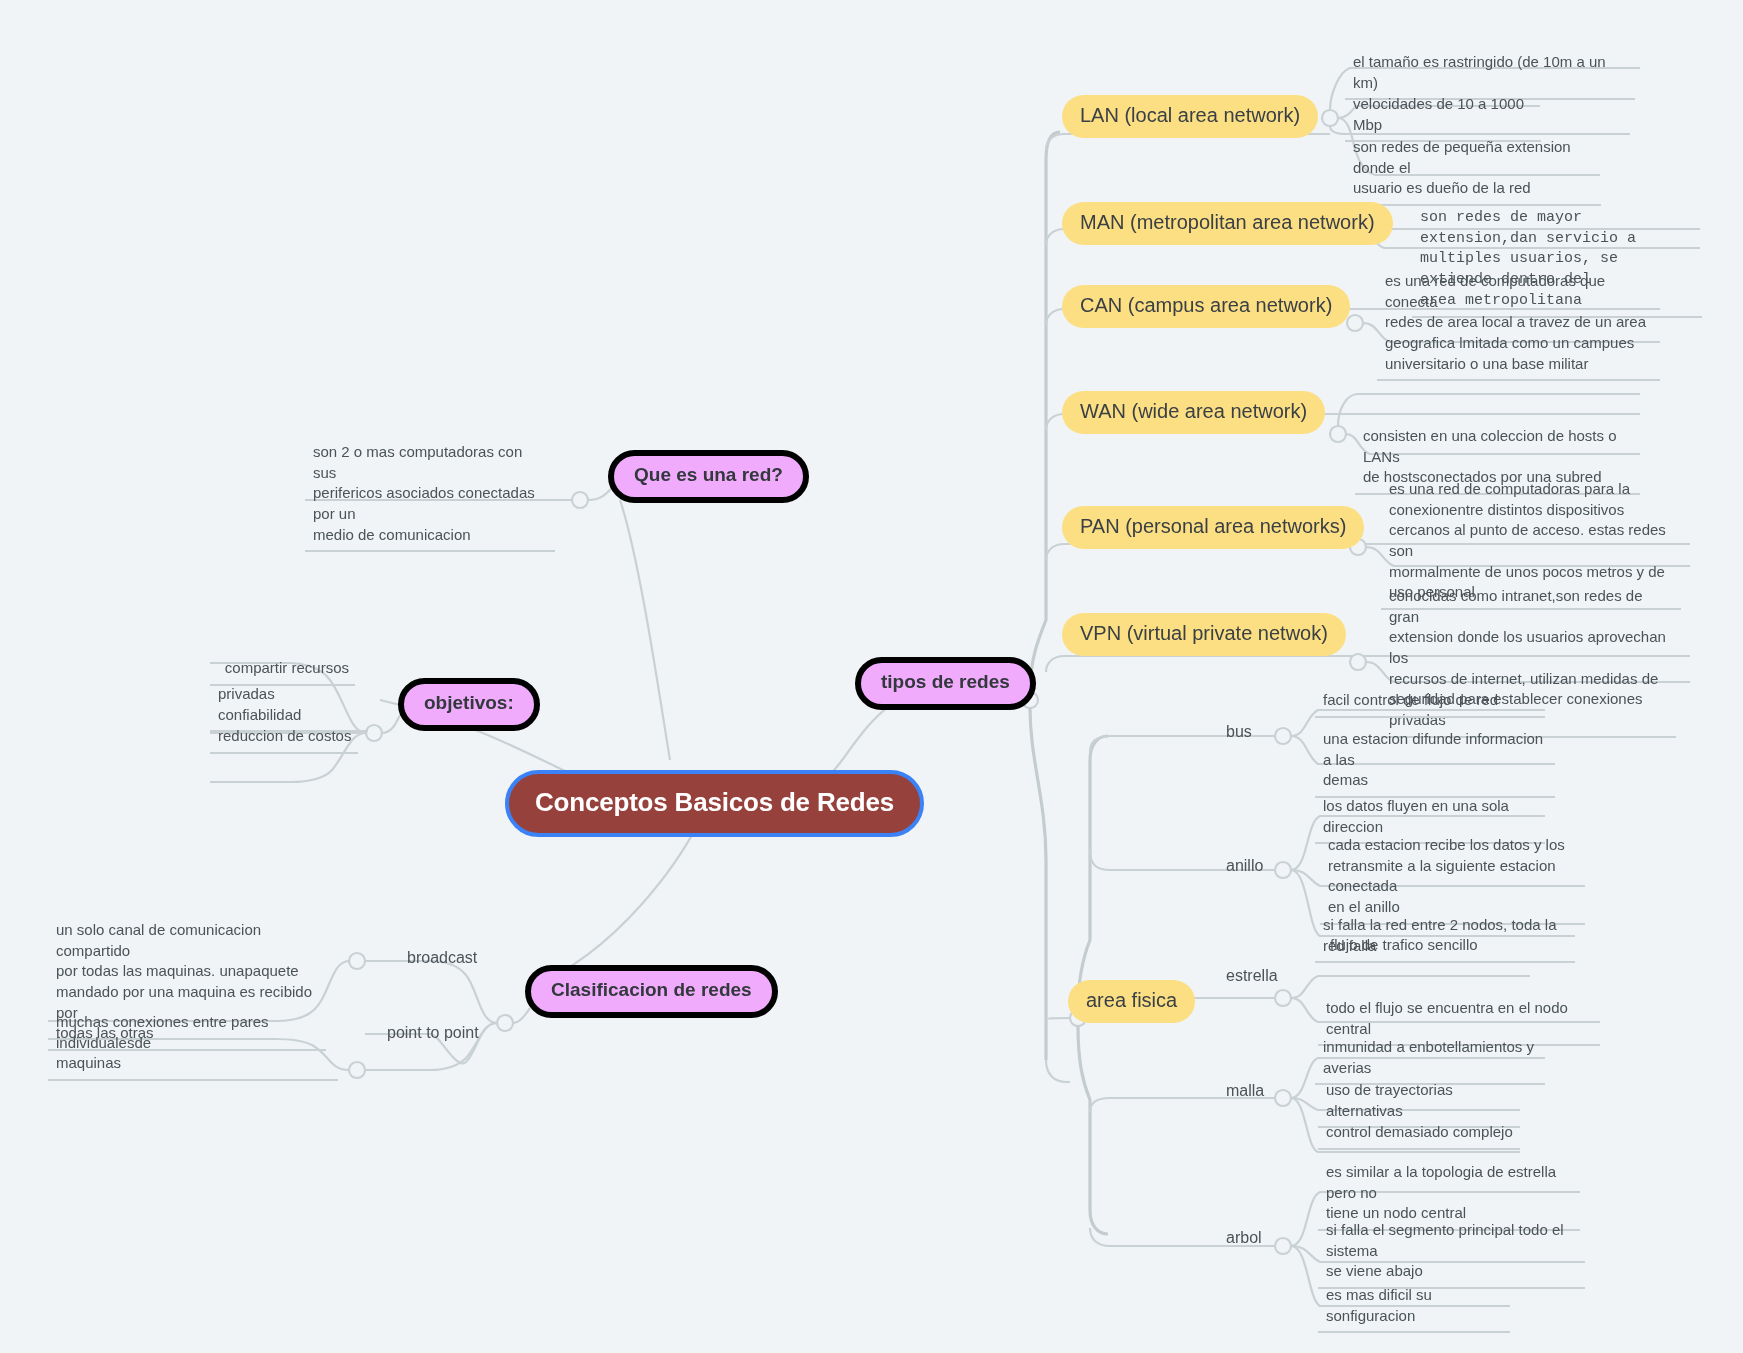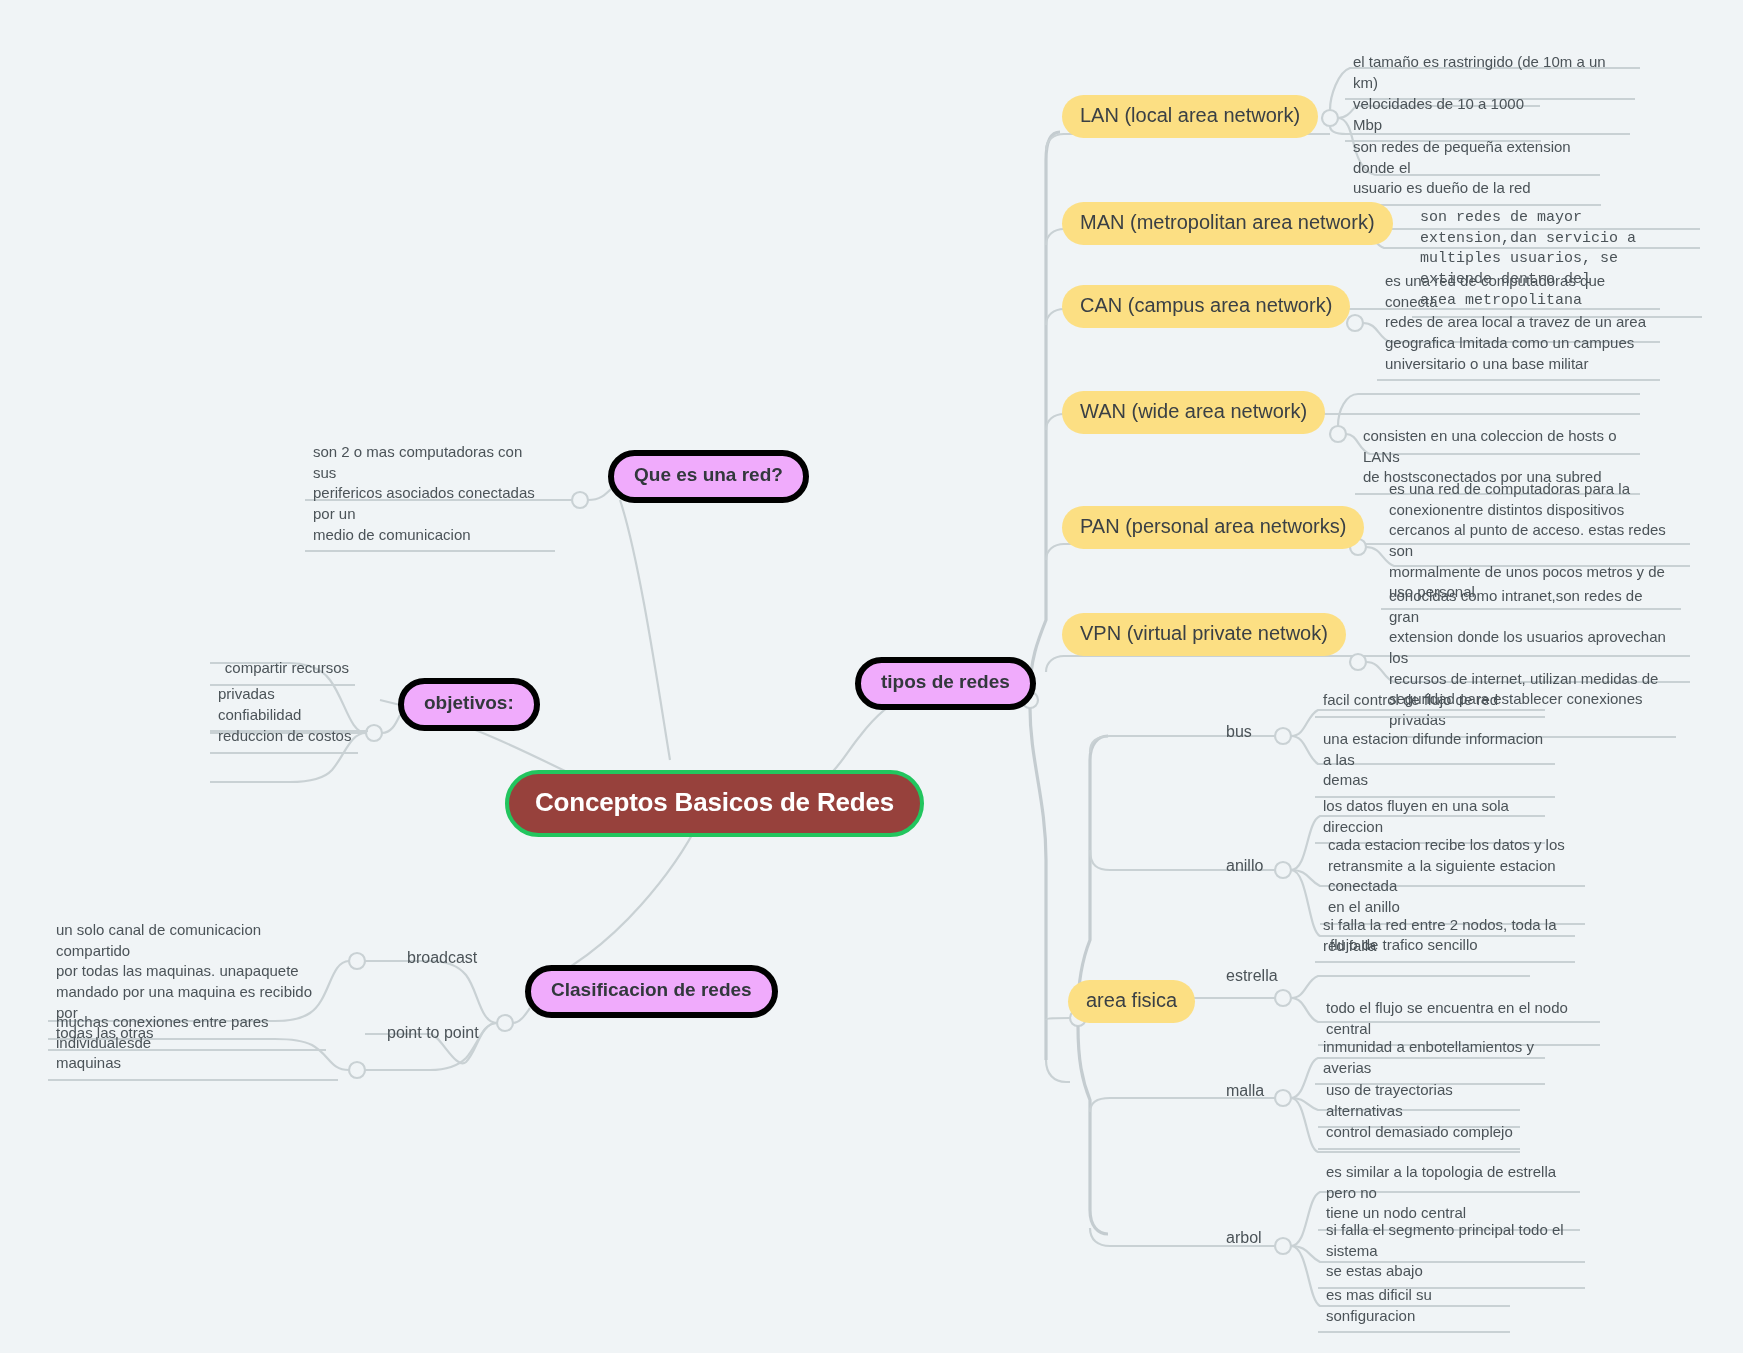--- a/index.html
+++ b/index.html
@@ -25,21 +25,21 @@
   }
   svg.links path { fill: none; stroke: #c9d1d4; stroke-width: 2.2; }
   svg.links path.trunk { stroke: #c4ccd0; stroke-width: 3.2; }
   svg.links circle { fill: #f0f4f6; stroke: #c9d1d4; stroke-width: 2.2; }
 
   .node { position: absolute; }
 
   
   .root {
     background: #97413c;
-    border: 4px solid #22c55e;
+    border: 4px solid #3b82f6;
     border-radius: 40px;
     color: #ffffff;
     font-weight: bold;
     font-size: 26px;
     letter-spacing: -0.2px;
     padding: 14px 26px 16px 26px;
     white-space: nowrap;
     line-height: 1.1;
   }
 
@@ -276,16 +276,16 @@
 
   <div class="node plain-label" style="left:1222px; top:1080px;">malla</div>
   <div class="node leaf u" style="left:1315px; top:1035px; width:230px;">inmunidad a enbotellamientos y averias</div>
   <div class="node leaf u" style="left:1318px; top:1078px; width:202px;">uso de trayectorias alternativas</div>
   <div class="node leaf u" style="left:1318px; top:1120px; width:202px;">control demasiado complejo</div>
 
   <div class="node plain-label" style="left:1222px; top:1227px;">arbol</div>
   <div class="node leaf u" style="left:1318px; top:1160px; width:262px;">es similar a la topologia de estrella pero no
 tiene un nodo central</div>
   <div class="node leaf u" style="left:1318px; top:1218px; width:267px;">si falla el segmento principal todo el sistema
-se estas abajo</div>
+se viene abajo</div>
   <div class="node leaf u" style="left:1318px; top:1283px; width:192px;">es mas dificil su sonfiguracion</div>
 
 </div>
 
 </body></html>

